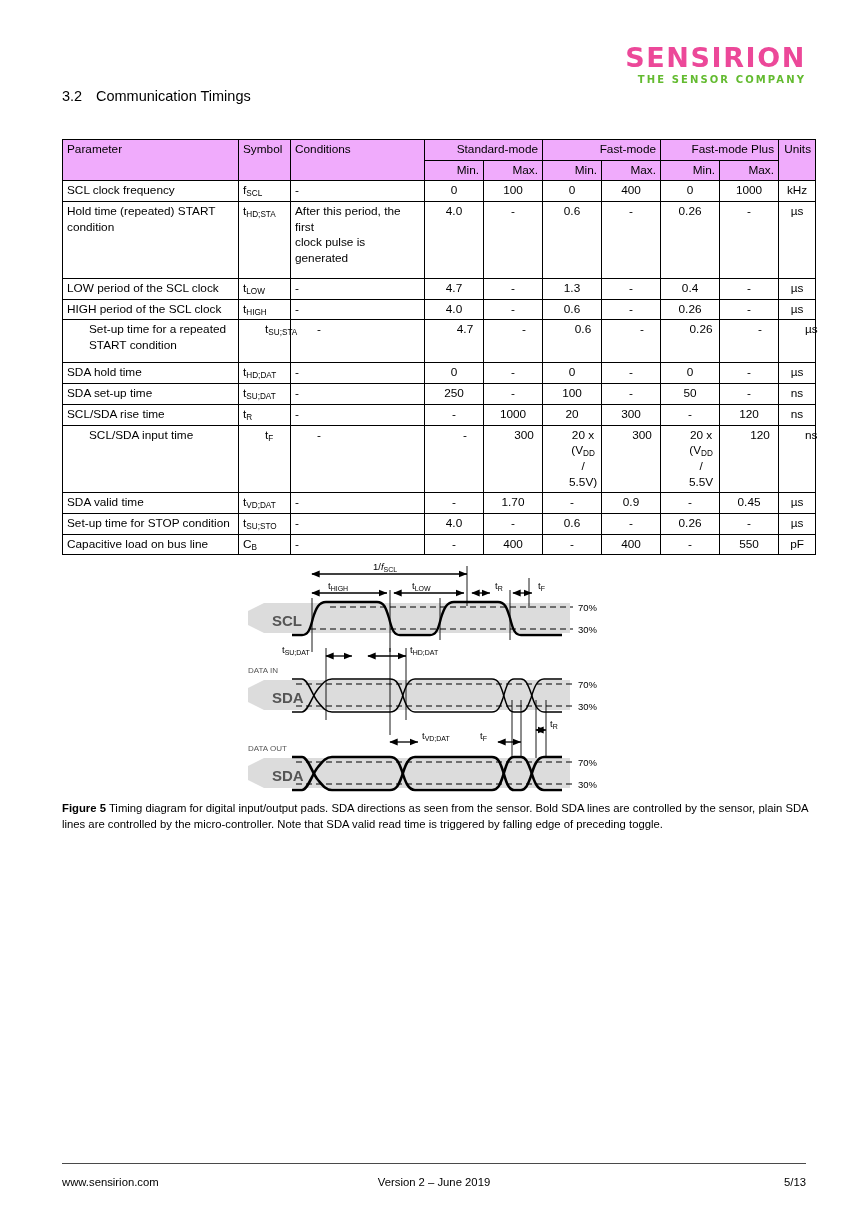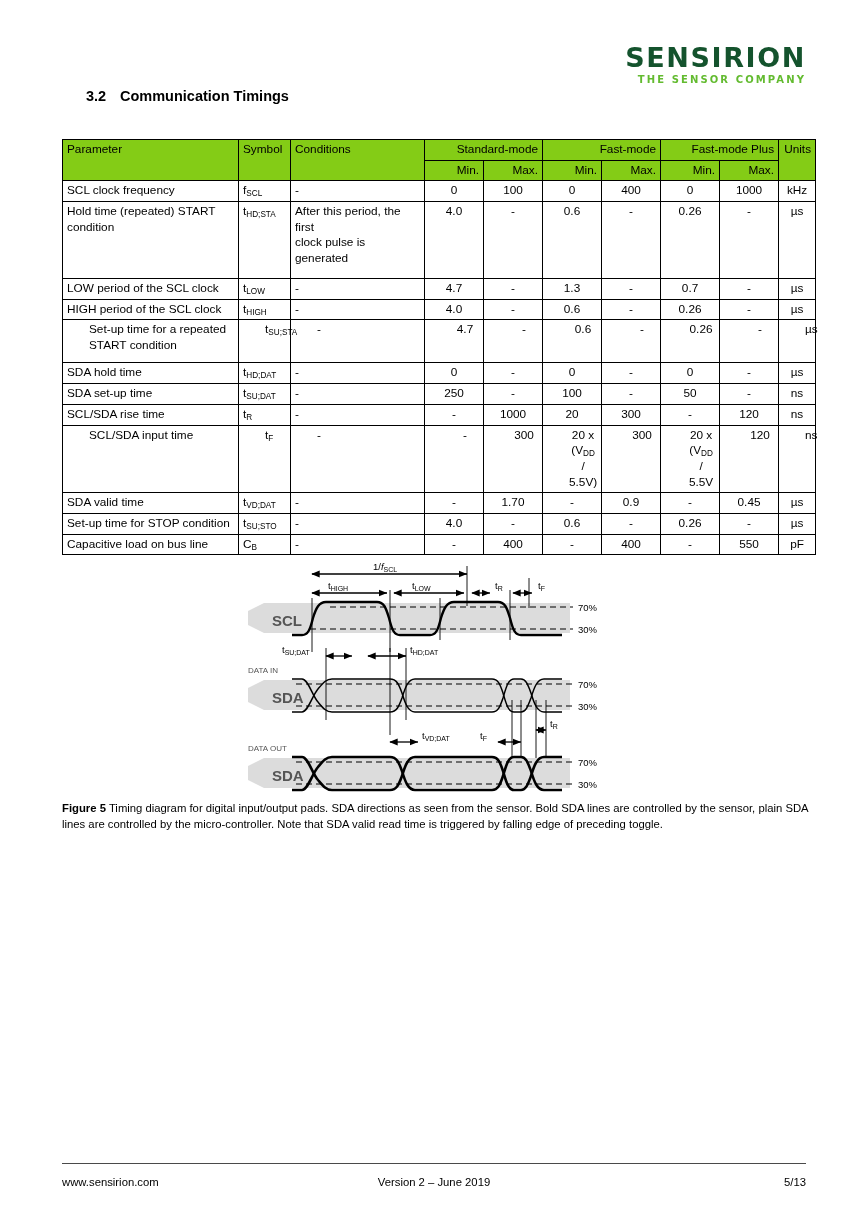--- a/index.html
+++ b/index.html
@@ -29,40 +29,39 @@
     right: 62px;
     top: 44px;
     text-align: right;
     line-height: 1;
   }
   .logo-main {
     font-family: "DejaVu Sans", sans-serif;
     font-size: 27px;
     font-weight: bold;
     letter-spacing: 1.6px;
-    color: #14532d;
+    color: #ec4899;
   }
   .logo-sub {
     font-family: "DejaVu Sans", sans-serif;
     font-size: 10px;
     font-weight: bold;
     letter-spacing: 2.1px;
     color: #63bb30;
     margin-top: 4px;
   }
 
   
   .section-head {
     position: absolute;
     left: 62px;
     top: 88px;
     font-size: 14.5px;
-    font-weight: bold;
+    font-weight: normal;
     white-space: nowrap;
-    margin-left: 24px;
   }
   .section-head .num { display: inline-block; width: 34px; }
 
   .intro {
     position: absolute;
     left: 62px;
     top: 113px;
     font-size: 12.4px;
     white-space: nowrap;
   }
@@ -79,21 +78,21 @@
   }
   .tbl td, .tbl th {
     border: 1px solid #000000;
     padding: 2px 4px;
     vertical-align: top;
     text-align: left;
     font-weight: normal;
     line-height: 1.33;
   }
   .tbl thead td {
-    background: #84cc16;
+    background: #f0abfc;
   }
   .tbl td.c { text-align: right; }
   .tbl td.num { text-align: center; }
   sub { font-size: 8.2px; vertical-align: baseline; position: relative; top: 2px; }
   sup { font-size: 8.2px; vertical-align: baseline; position: relative; top: -4px; }
 
   .w-param  { width: 176px; }
   .w-sym    { width: 52px; }
   .w-cond   { width: 134px; }
   .w-val    { width: 59px; }
@@ -226,21 +225,21 @@
           <td class="num">µs</td>
         </tr>
         <tr>
           <td>LOW period of the SCL clock</td>
           <td>t<sub>LOW</sub></td>
           <td>-</td>
           <td class="num">4.7</td>
           <td class="num">-</td>
           <td class="num">1.3</td>
           <td class="num">-</td>
-          <td class="num">0.7</td>
+          <td class="num">0.4</td>
           <td class="num">-</td>
           <td class="num">µs</td>
         </tr>
         <tr>
           <td>HIGH period of the SCL clock</td>
           <td>t<sub>HIGH</sub></td>
           <td>-</td>
           <td class="num">4.0</td>
           <td class="num">-</td>
           <td class="num">0.6</td>

